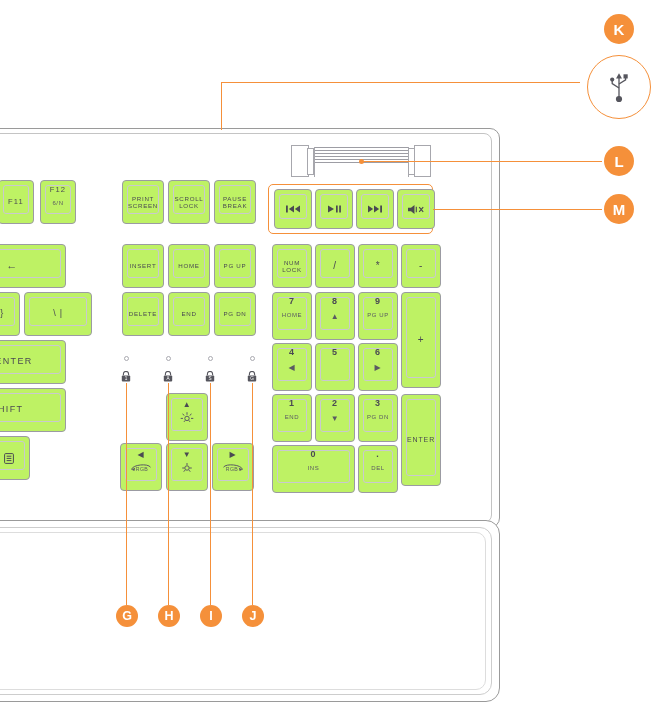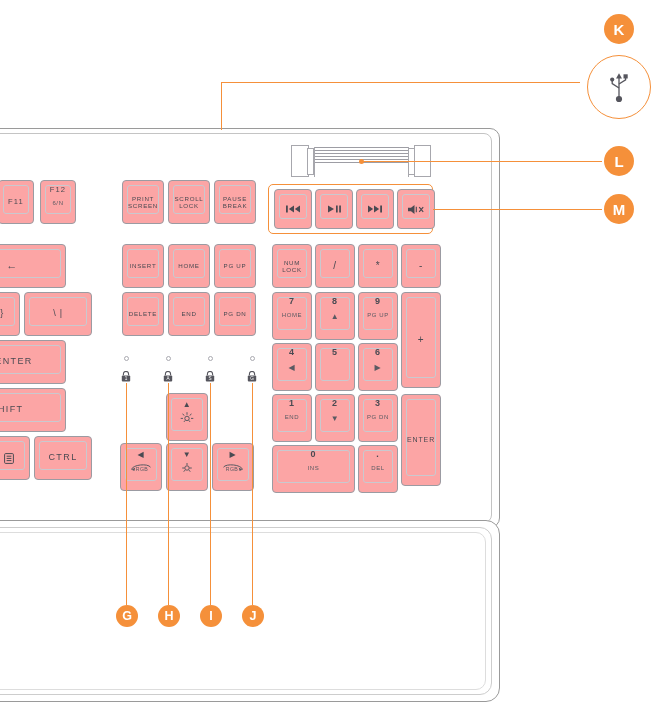--- a/index.html
+++ b/index.html
@@ -56,21 +56,21 @@
     width: 616px; height: 158px;
     border: 1px solid #ddd;
     border-radius: 0 10px 10px 0;
   }
 
   
   .key {
     position: absolute;
     border: 1px solid #9b9ba2;
     border-radius: 4px;
-    background: #fca5a5;
+    background: #bef264;
     display: flex;
     flex-direction: column;
     align-items: center;
     justify-content: flex-start;
     padding-top: 5px;
     overflow: hidden;
   }
   
   .key::after {
     content: "";
@@ -396,23 +396,20 @@
   <div class="key center" style="left:401px; top:394px; width:40px; height:92px;">
     <span class="lbl" style="font-size:7px;letter-spacing:0.9px;">ENTER</span>
   </div>
 
   <div class="key center" style="left:-12px; top:436px; width:42px; height:44px;">
     <svg width="10" height="11" viewBox="0 0 10 11">
       <rect x="0.6" y="0.6" width="8.8" height="9.8" rx="1" fill="none" stroke="#4a4a52" stroke-width="1"></rect>
       <path d="M2.6 3.2 H7.4 M2.6 5.4 H7.4 M2.6 7.6 H7.4" stroke="#4a4a52" stroke-width="1"></path>
     </svg>
   </div>
-  <div class="key center" style="left:34px; top:436px; width:58px; height:44px;">
-    <span class="lbl" style="font-size:9px;letter-spacing:1.4px;">CTRL</span>
-  </div>
 
   <div class="key" style="left:120px; top:443px; width:42px; height:48px; padding-top:7px;">
     <span class="lbl" style="font-size:8px;">◀</span>
     <svg width="24" height="11" viewBox="0 0 24 11" style="margin-top:2px;">
       <path d="M2.5 8.5 C3.5 3.5 19 2.2 21.5 6.2" stroke="#5a5a62" stroke-width="1" fill="none"></path>
       <polygon points="2.6,8.8 6.2,6.4 5.4,9.9" fill="#5a5a62"></polygon>
       <text x="13" y="10.2" font-size="5.2" fill="#5a5a62" text-anchor="middle" font-family="Liberation Sans, sans-serif" letter-spacing="0.4">RGB</text>
     </svg>
   </div>
 

